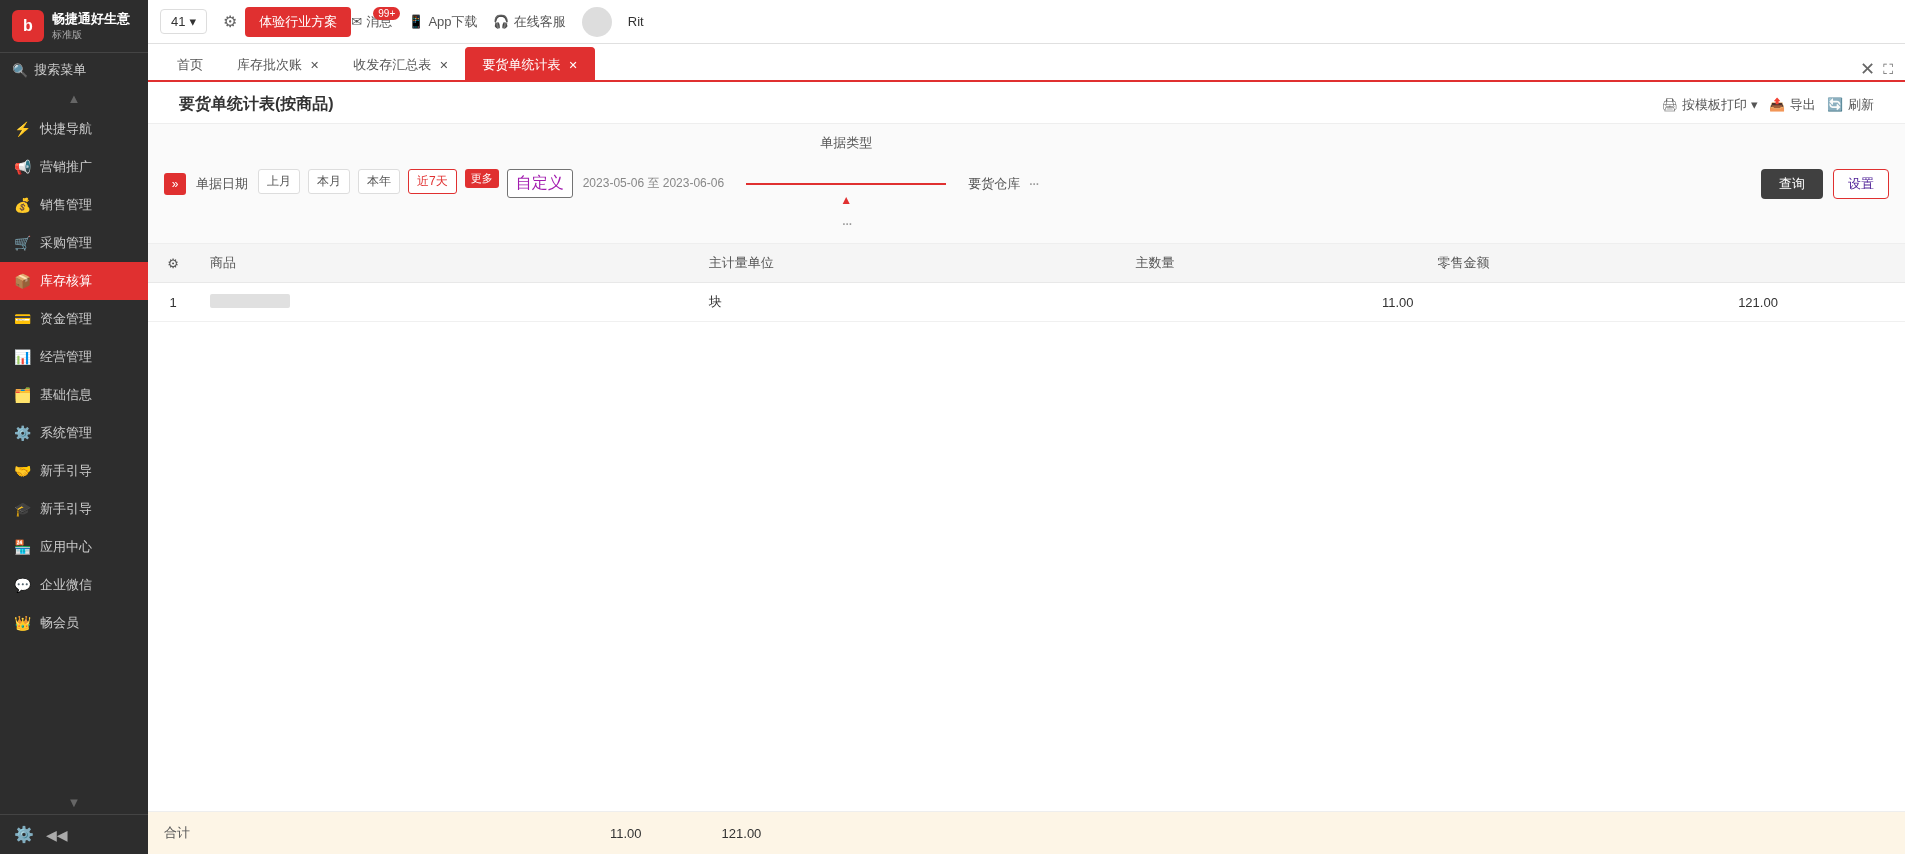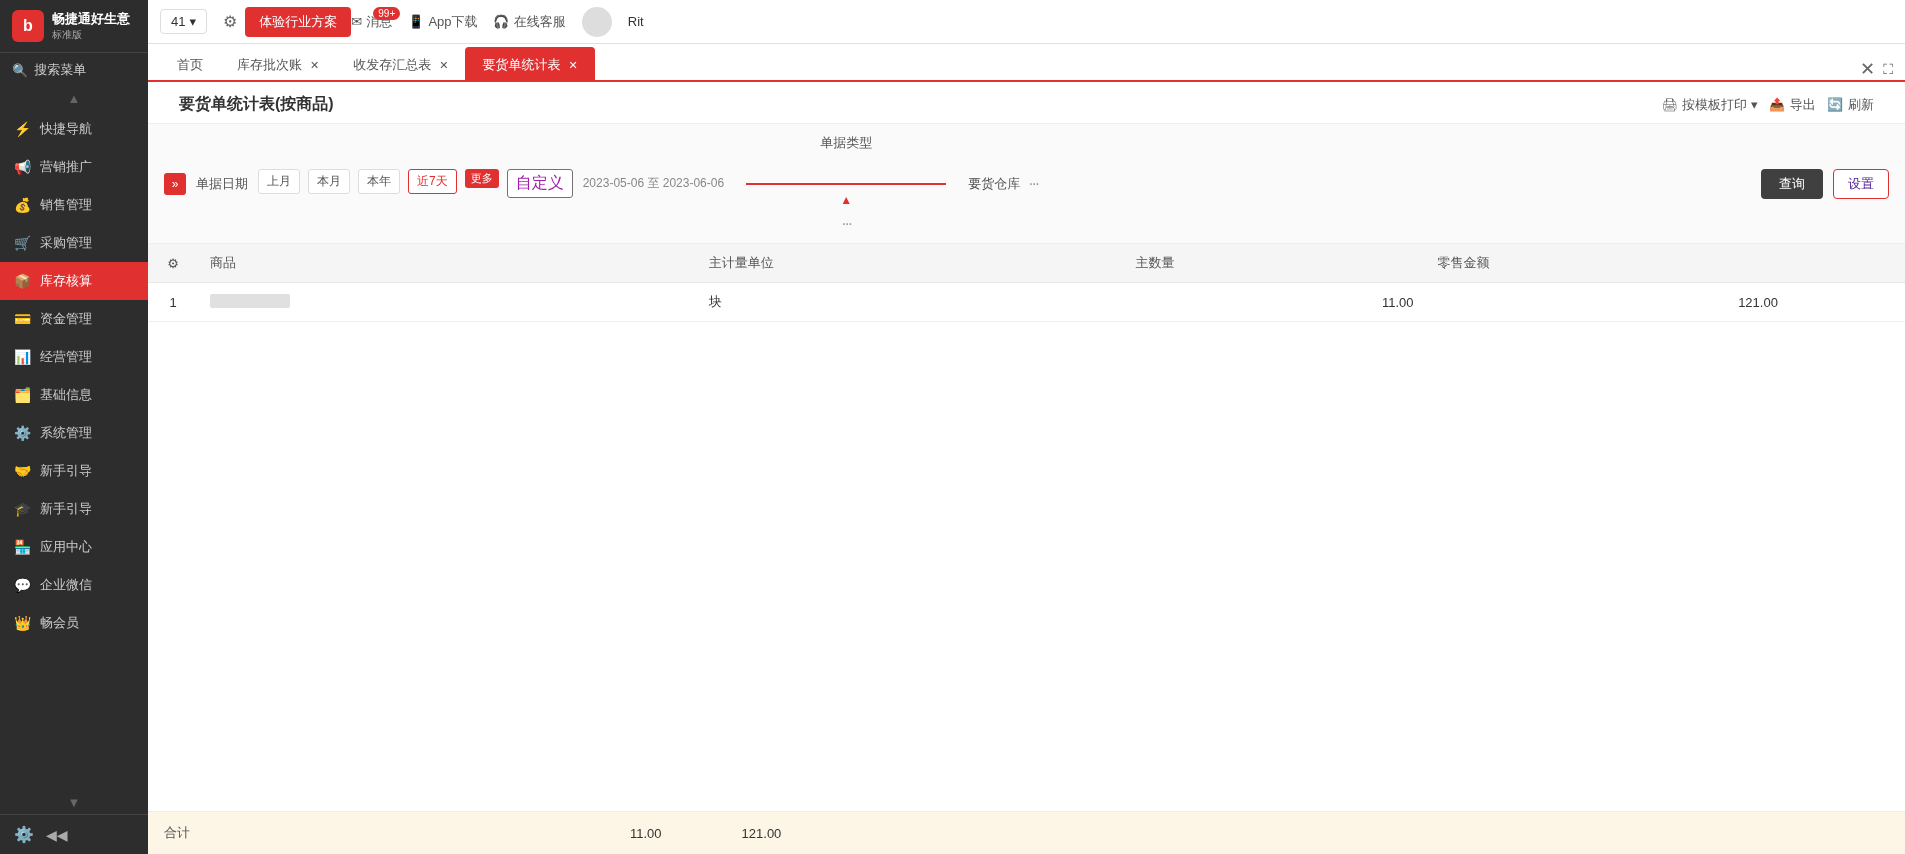--- a/index.html
+++ b/index.html
@@ -288,21 +288,21 @@
     
     .table-footer {
       position: absolute;
       bottom: 0; left: 0; right: 0;
       background: #fdf5e6;
       padding: 12px 16px;
       display: flex; align-items: center;
       border-top: 1px solid #eee;
       font-size: 13px;
     }
-    .footer-label { color: #555; margin-right: 20px; }
+    .footer-label { color: #555; }
     .footer-num { color: #333; font-weight: 500; }
 
     
     .sidebar-scroll-up, .sidebar-scroll-down {
       display: flex; align-items: center; justify-content: center;
       color: #666; cursor: pointer; padding: 4px;
     }
   </style>
 </head>
 <body>

